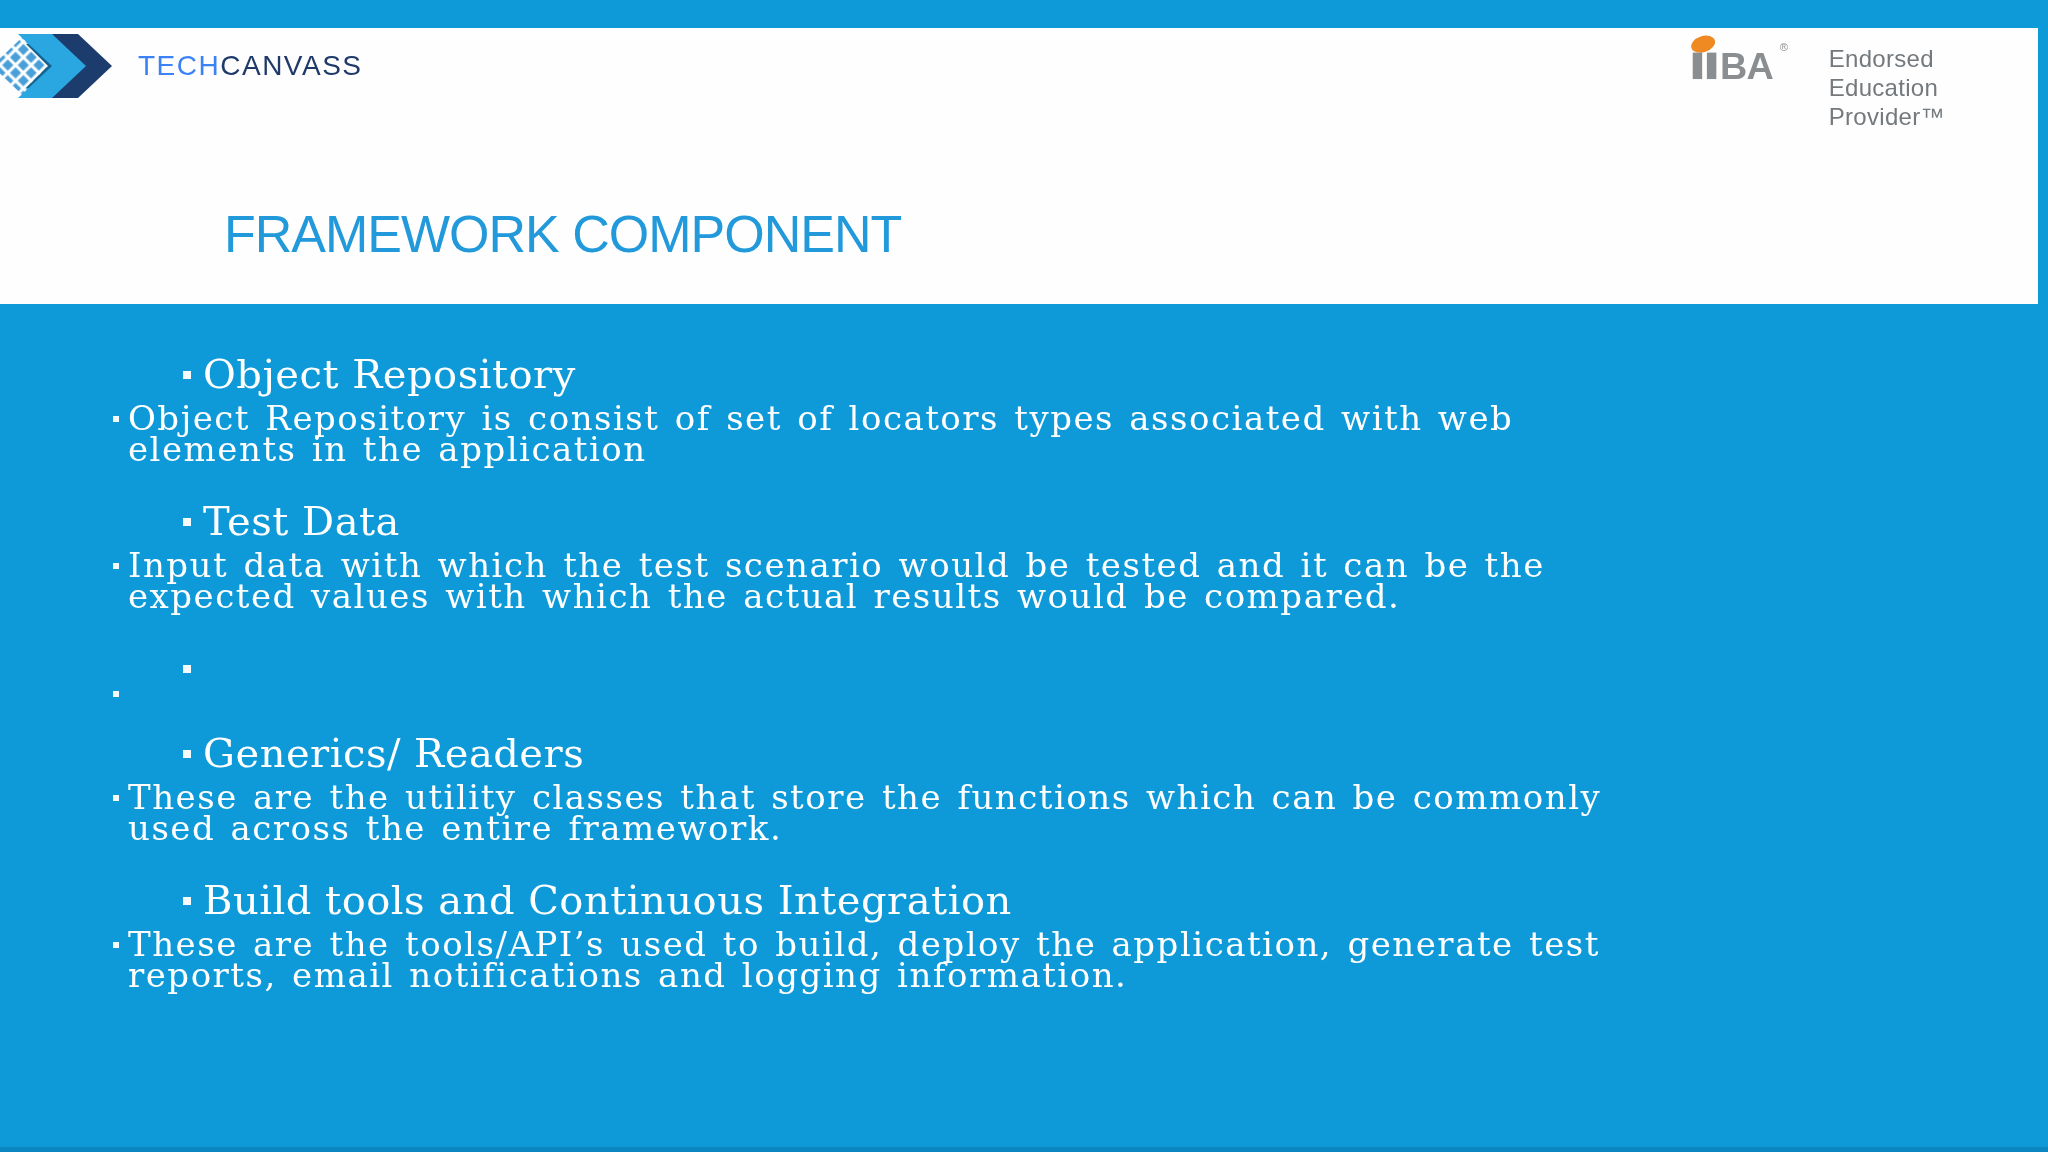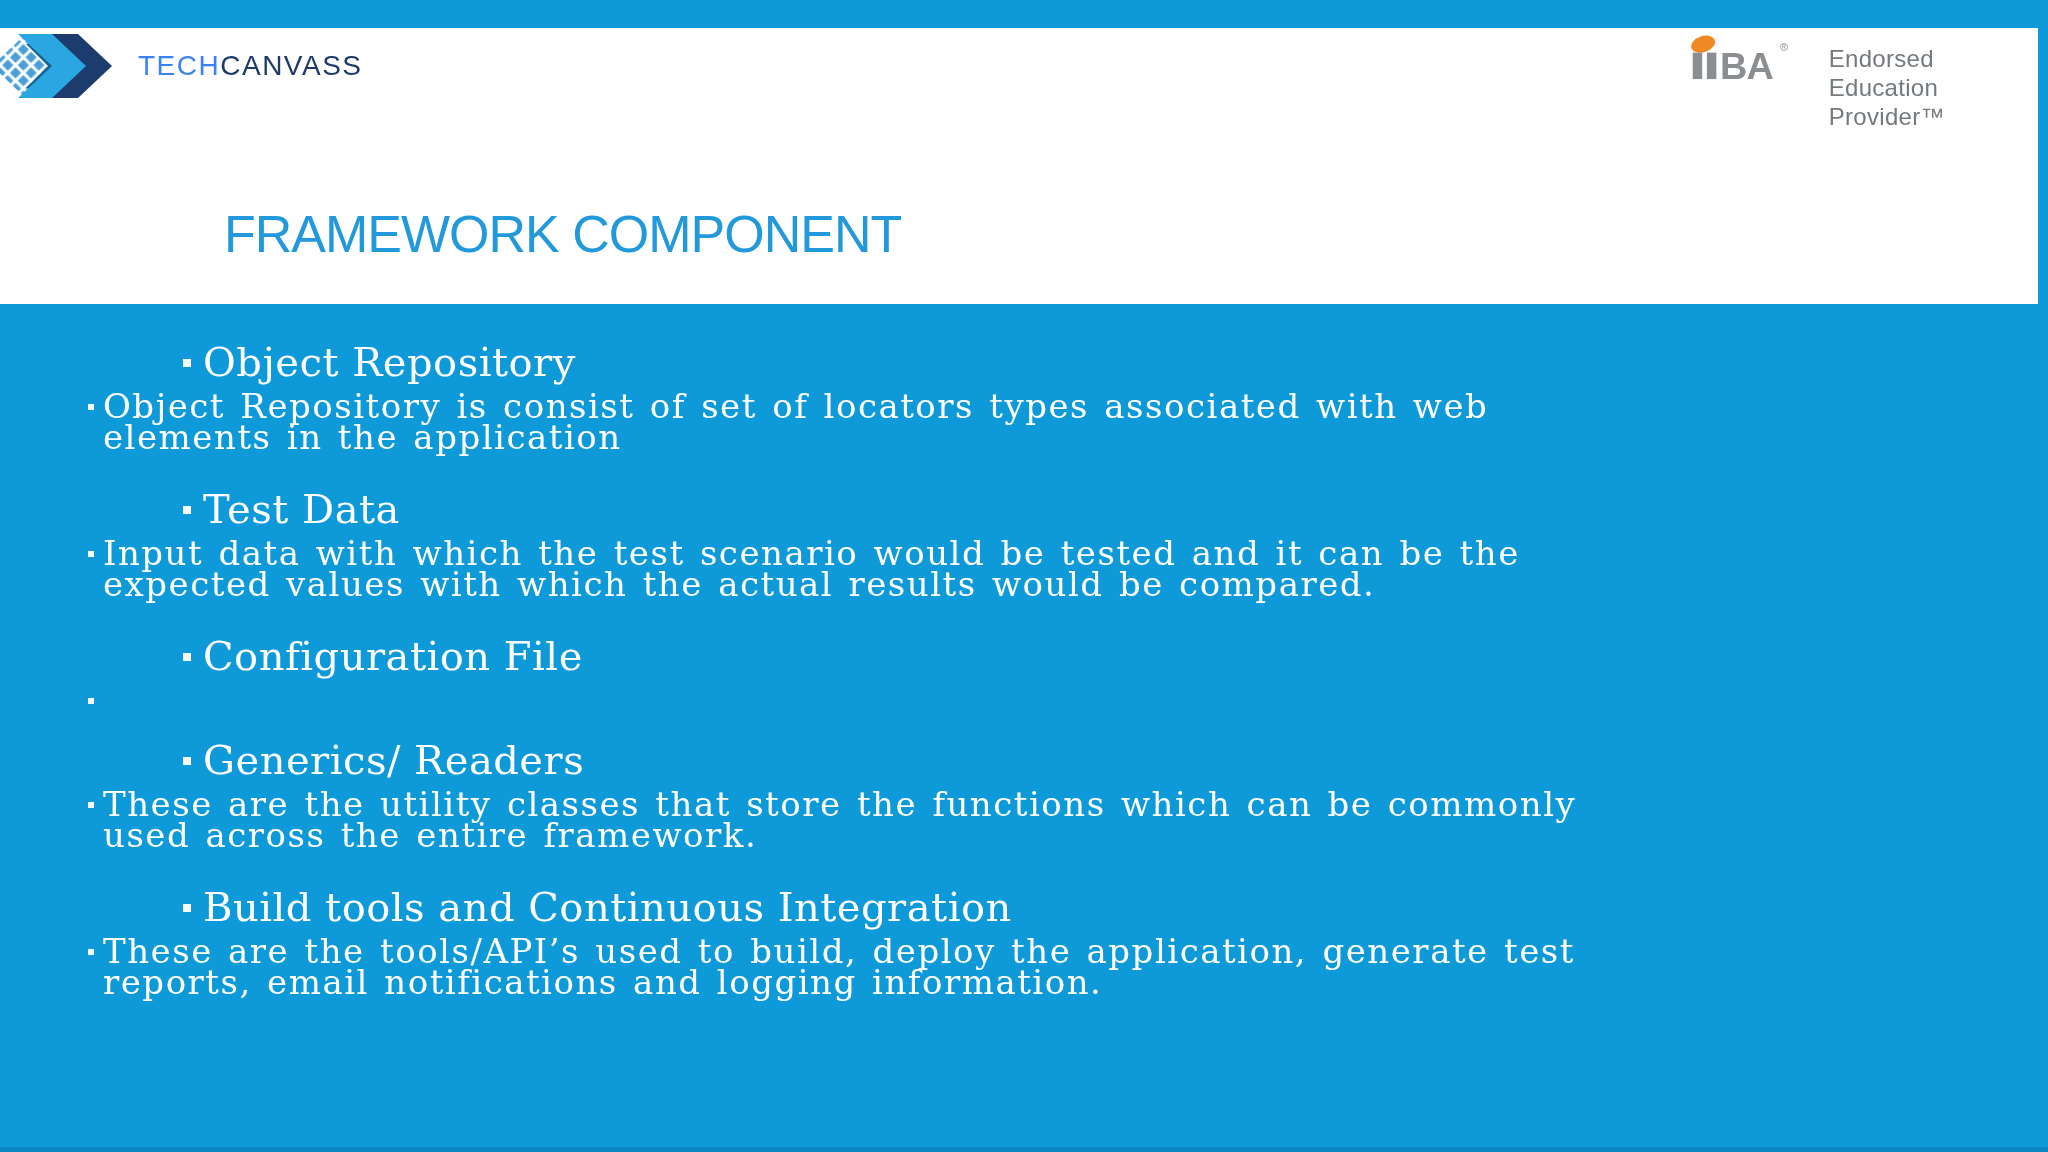--- a/index.html
+++ b/index.html
@@ -29,28 +29,28 @@
   .endorse{
     margin-top:12px;margin-left:16px;
     font-size:24px;line-height:29px;color:#74797d;letter-spacing:0.3px;
   }
   
   .content{
     position:absolute;left:0;top:304px;width:2048px;padding-top:30px;
     color:#ffffff;
     font-family:"DejaVu Serif","Liberation Serif",serif;
   }
-  .section{margin:4px 0 32px 0;}
+  .section{margin:16px 0 32px 0;}
   .l1{
     display:flex;padding-left:183px;
     font-size:40px;line-height:48px;letter-spacing:0.5px;
     margin-bottom:5px;
   }
   .b1{flex:0 0 auto;width:8px;height:8px;background:#f6fbfd;margin:21px 12px 0 0;}
-  .l2{display:flex;padding-left:88px;}
+  .l2{display:flex;padding-left:113px;}
   .b2{flex:0 0 auto;width:6px;height:6px;background:#f6fbfd;margin:13px 9px 0 0;}
   .l2-text{font-size:34px;line-height:31px;letter-spacing:1.5px;word-spacing:3px;}
   .body-line{white-space:nowrap;}
   
   .bottom-edge{position:absolute;left:0;bottom:0;width:100%;height:5px;background:#0c86c0;}
 </style>
 </head>
 <body>
 
 <div class="slide">
@@ -116,21 +116,20 @@
       <div class="l2-text">
             <div class="body-line">Input data with which the test scenario would be tested and it can be the</div>
             <div class="body-line">expected values with which the actual results would be compared.</div>
           </div>
     </div>
   </div>
 
   <div class="section">
     <div class="l1">
       <span class="b1"></span>
-      <span class="l1-text">Configuration File</span>
     </div>
     <div class="l2">
       <span class="b2"></span>
     </div>
   </div>
 
   <div class="section">
     <div class="l1">
       <span class="b1"></span>
       <span class="l1-text">Generics/ Readers</span>

